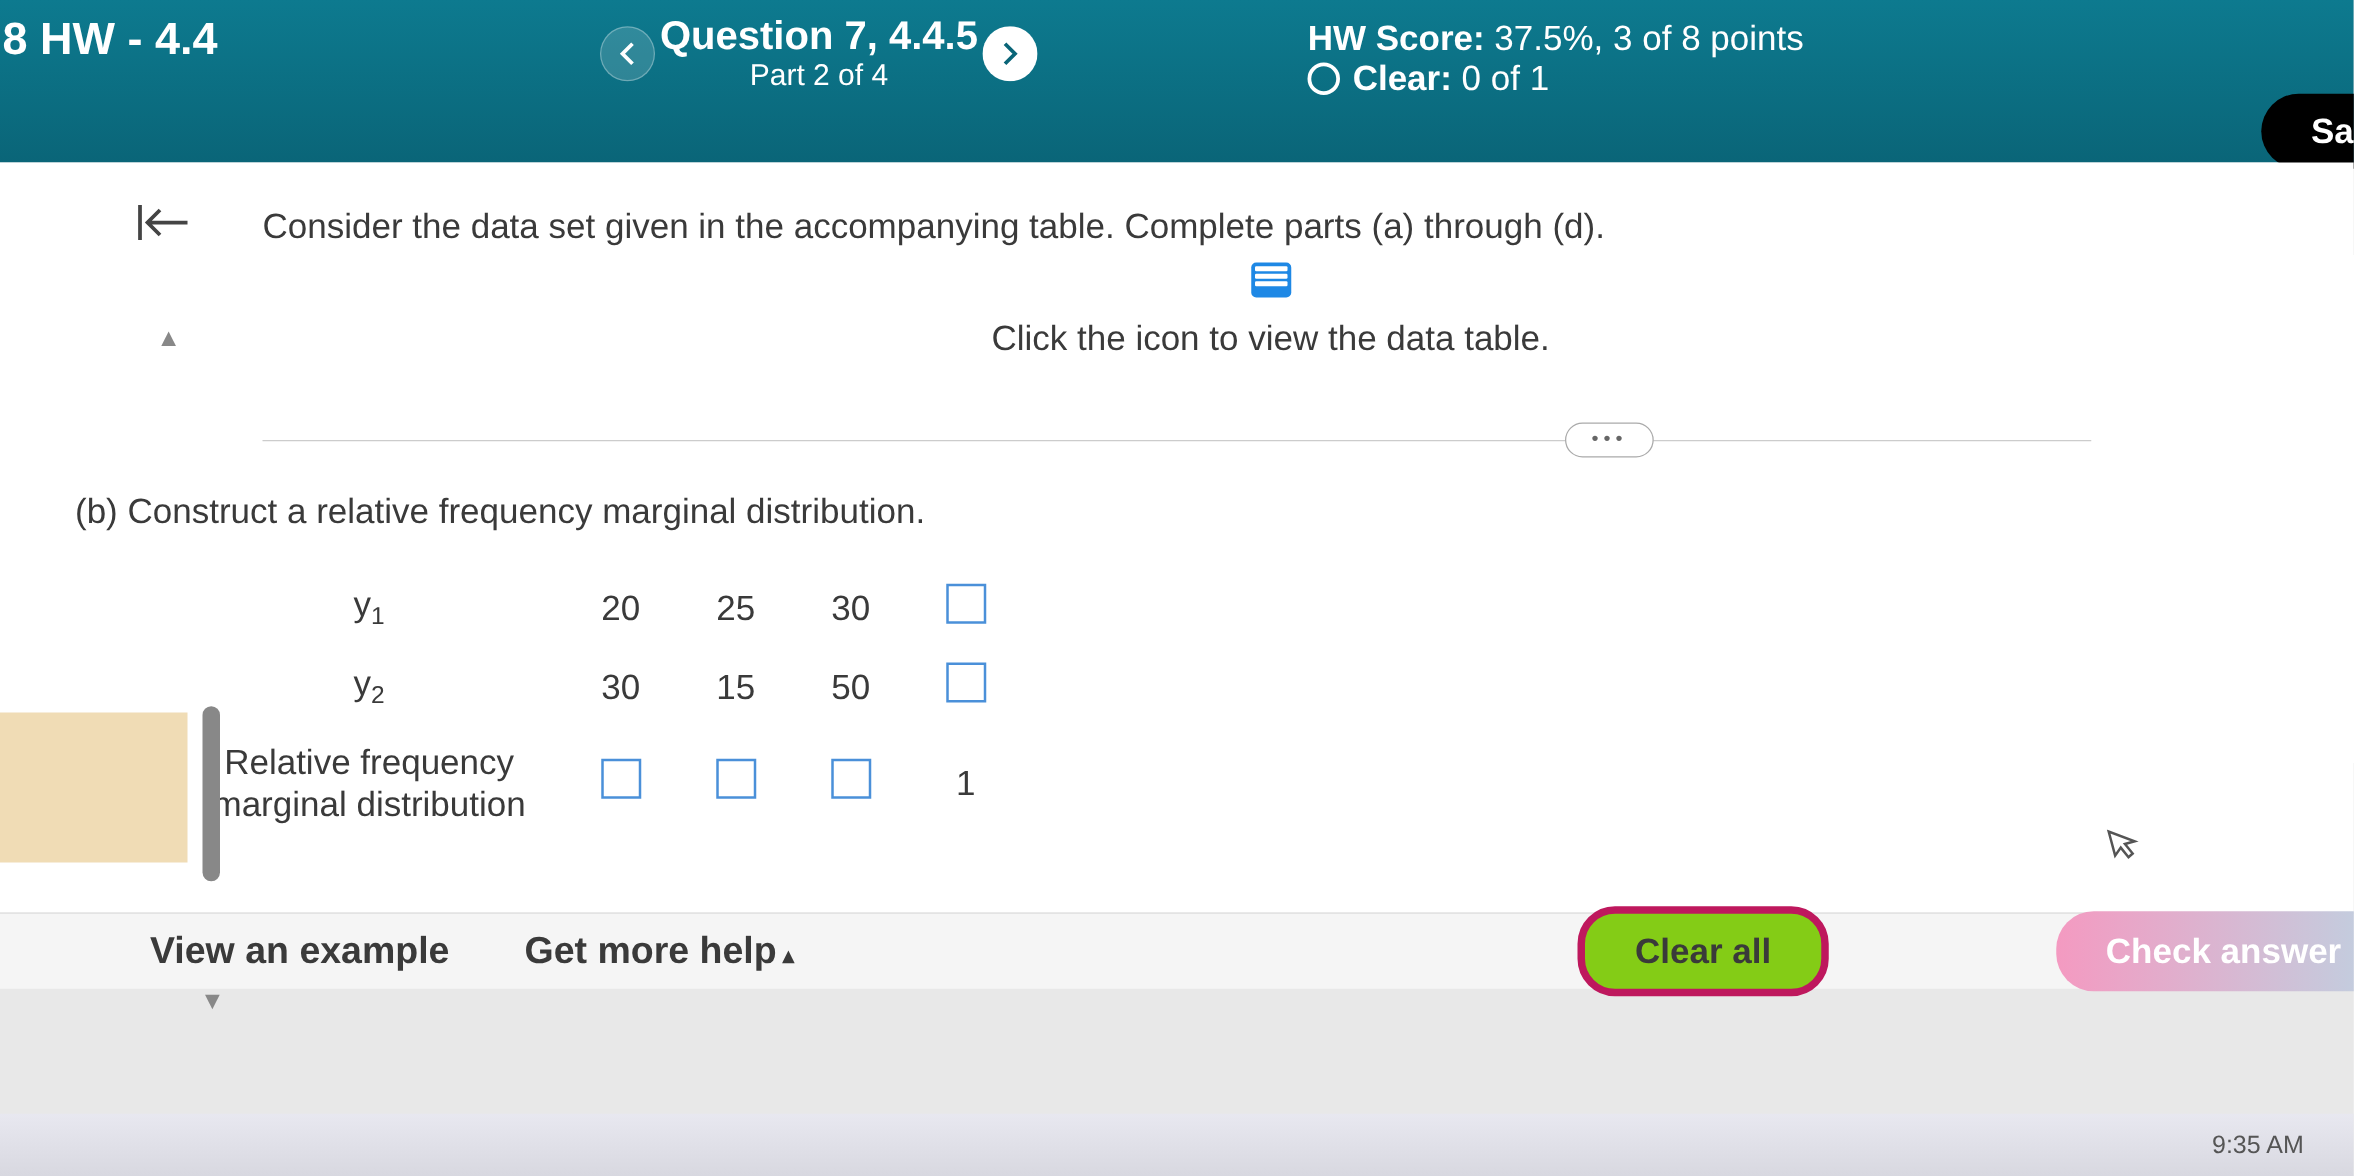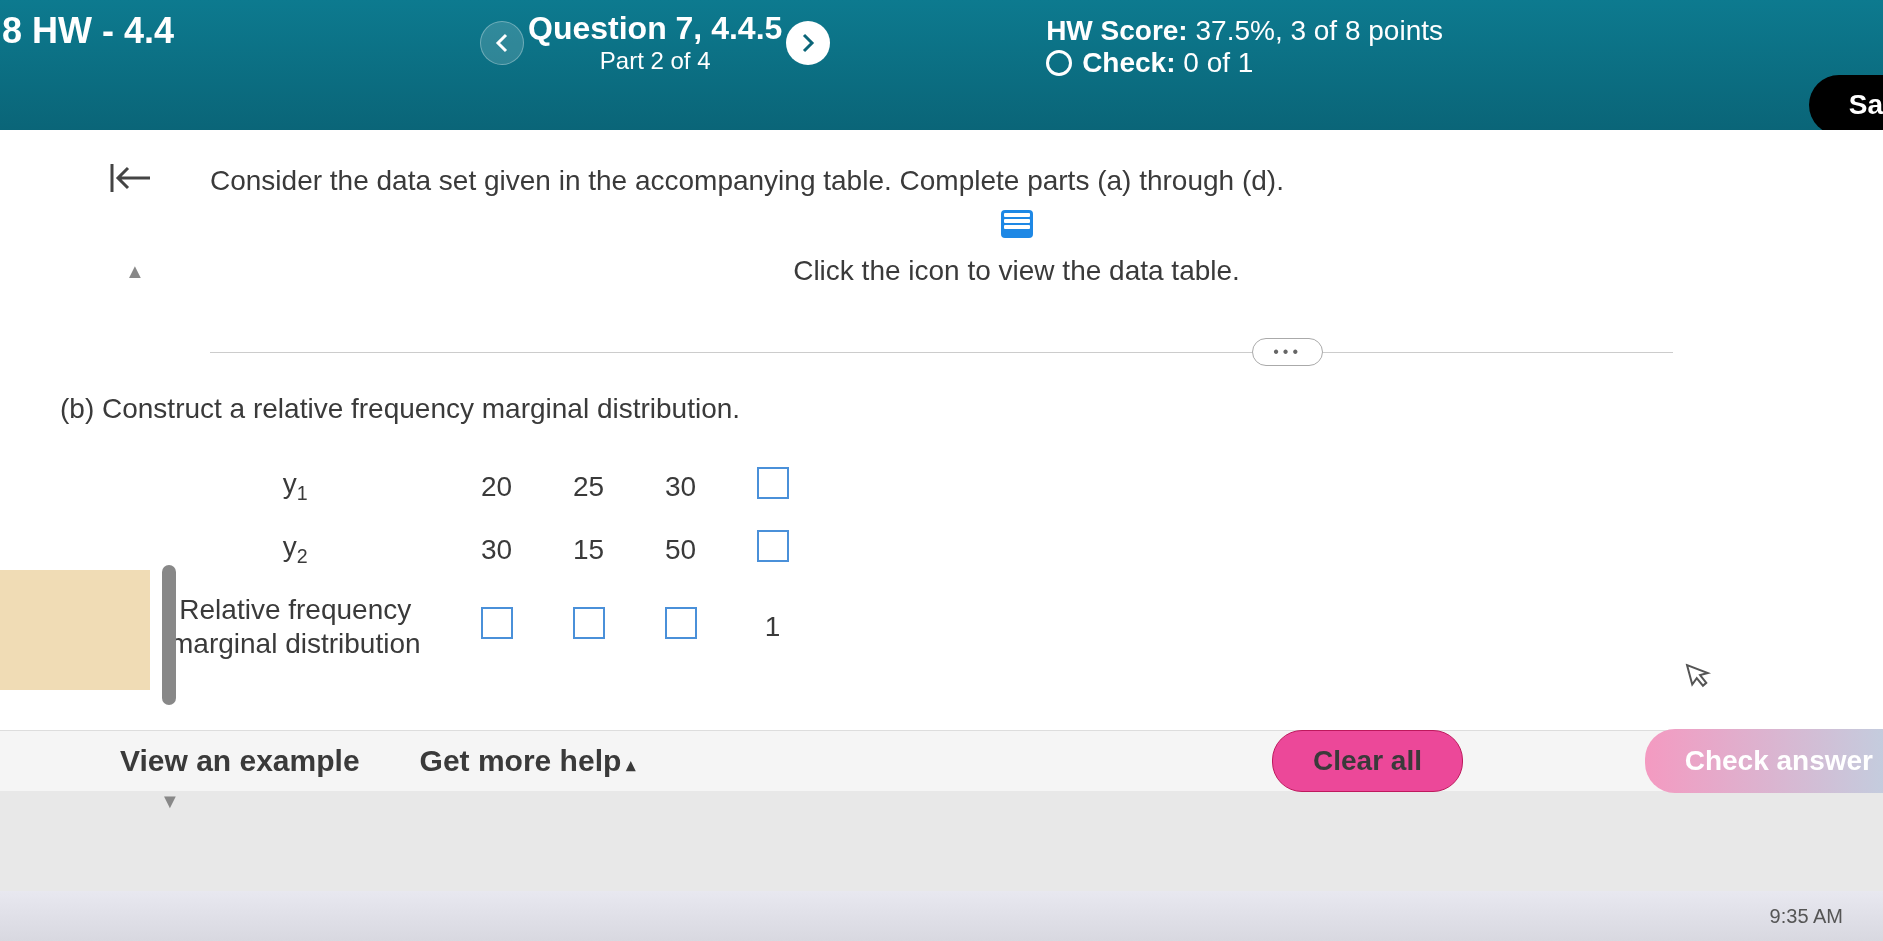--- a/index.html
+++ b/index.html
@@ -44,21 +44,21 @@
     .sub { font-size: 0.7em; vertical-align: sub; }
     
     .highlight-bar { position: absolute; left: 0; top: 440px; width: 150px; height: 120px; background: #f0dcb5; }
     .scrollbar-track { position: absolute; left: 162px; top: 435px; width: 14px; height: 220px; background: transparent; }
     .scrollbar-thumb { width: 14px; height: 140px; background: #888; border-radius: 7px; cursor: pointer; }
     .down-arrow { position: absolute; left: 160px; top: 660px; color: #888; cursor: pointer; font-size: 20px; }
     
     .footer { background: #f5f5f5; border-top: 1px solid #ddd; padding: 13px 50px; display: flex; align-items: center; gap: 60px; position: relative; }
     .footer-link { font-size: 30px; color: #3a3a3a; font-weight: bold; cursor: pointer; }
     .footer-link.help::after { content: " ▴"; font-size: 18px; }
-    .clear-btn { position: absolute; right: 420px; border: 1px solid #be185d; background: #ec4899; border-radius: 30px; padding: 14px 40px; font-size: 28px; color: #3a3a3a; cursor: pointer; font-weight: bold; text-align: center; }
+    .clear-btn { position: absolute; right: 420px; border: 6px solid #be185d; background: #84cc16; border-radius: 30px; padding: 14px 40px; font-size: 28px; color: #3a3a3a; cursor: pointer; font-weight: bold; text-align: center; }
     .check-btn { position: absolute; right: -20px; background: linear-gradient(to right, #f49ac1, #c0d0e0); border-radius: 30px 0 0 30px; padding: 16px 30px 16px 40px; font-size: 28px; color: white; cursor: pointer; font-weight: bold; }
     
     .cursor-icon { position: absolute; right: 170px; top: 530px; font-size: 30px; color: #555; transform: rotate(-15deg); }
     
     .taskbar { position: absolute; bottom: 0; left: 0; right: 0; height: 50px; background: linear-gradient(to top, #d8d8e0, #e8e8f0); display: flex; align-items: center; justify-content: flex-end; padding-right: 40px; }
     .time { color: #555; font-size: 20px; }
   </style>
 </head>
 <body>
 
@@ -77,21 +77,21 @@
     <div class="nav-btn" style="background:white;color:#0a6578;">
       <svg width="16" height="20" viewBox="0 0 16 20">
           <path d="M4 2 L12 10 L4 18" stroke="#0a6578" stroke-width="3" fill="none"></path>
         </svg>
     </div>
   </div>
   <div class="score-info">
     <div class="score-line1"><span>HW Score:</span> <span class="score-val">37.5%, 3 of 8 points</span></div>
     <div class="score-line2">
         <span class="circle-icon"></span> 
-        <span><b>Check:</b> <span>0 of 1</span></span>
+        <span><b>Clear:</b> <span>0 of 1</span></span>
       </div>
   </div>
   <div class="save-btn">Sa</div>
 </div>
 
 <div class="content-area">
   <div class="collapse-btn">
     <svg width="44" height="36" viewBox="0 0 44 36">
       <path d="M2 4 L2 32" stroke="#444" stroke-width="3"></path>
       <path d="M40 18 L8 18 M18 8 L8 18 L18 28" stroke="#444" stroke-width="3" fill="none"></path>

